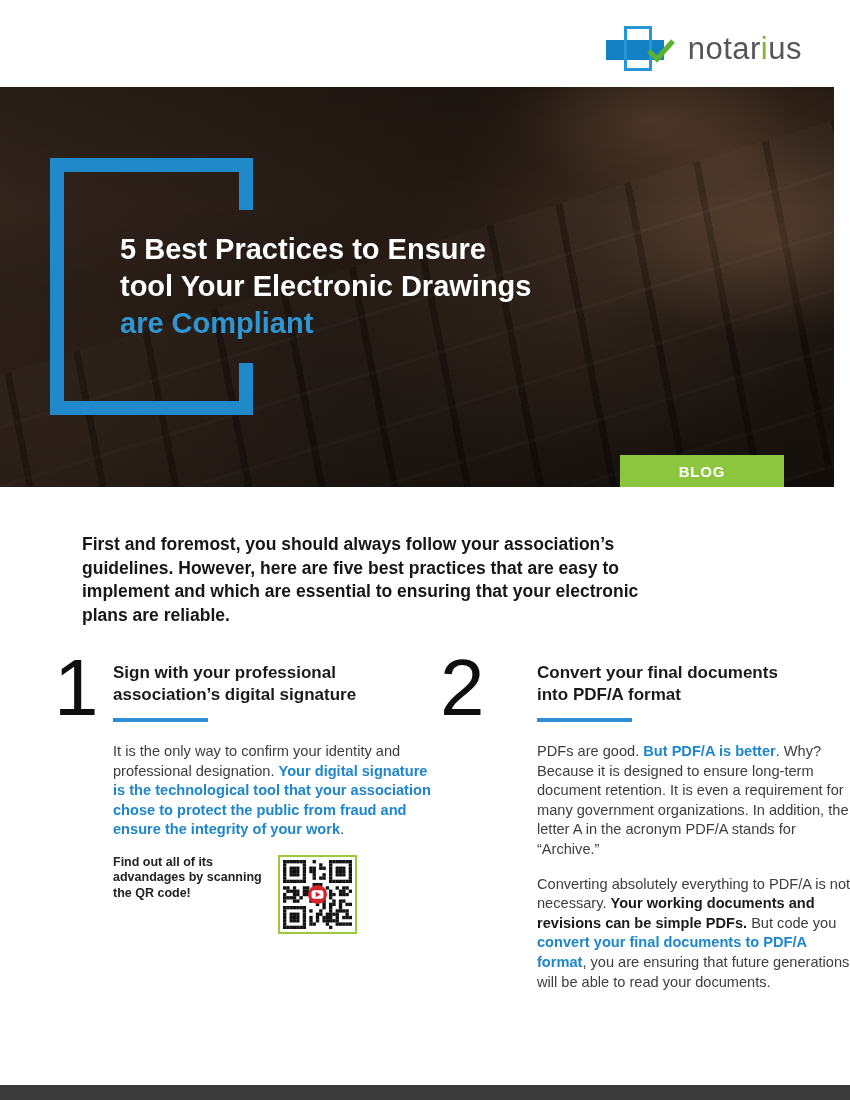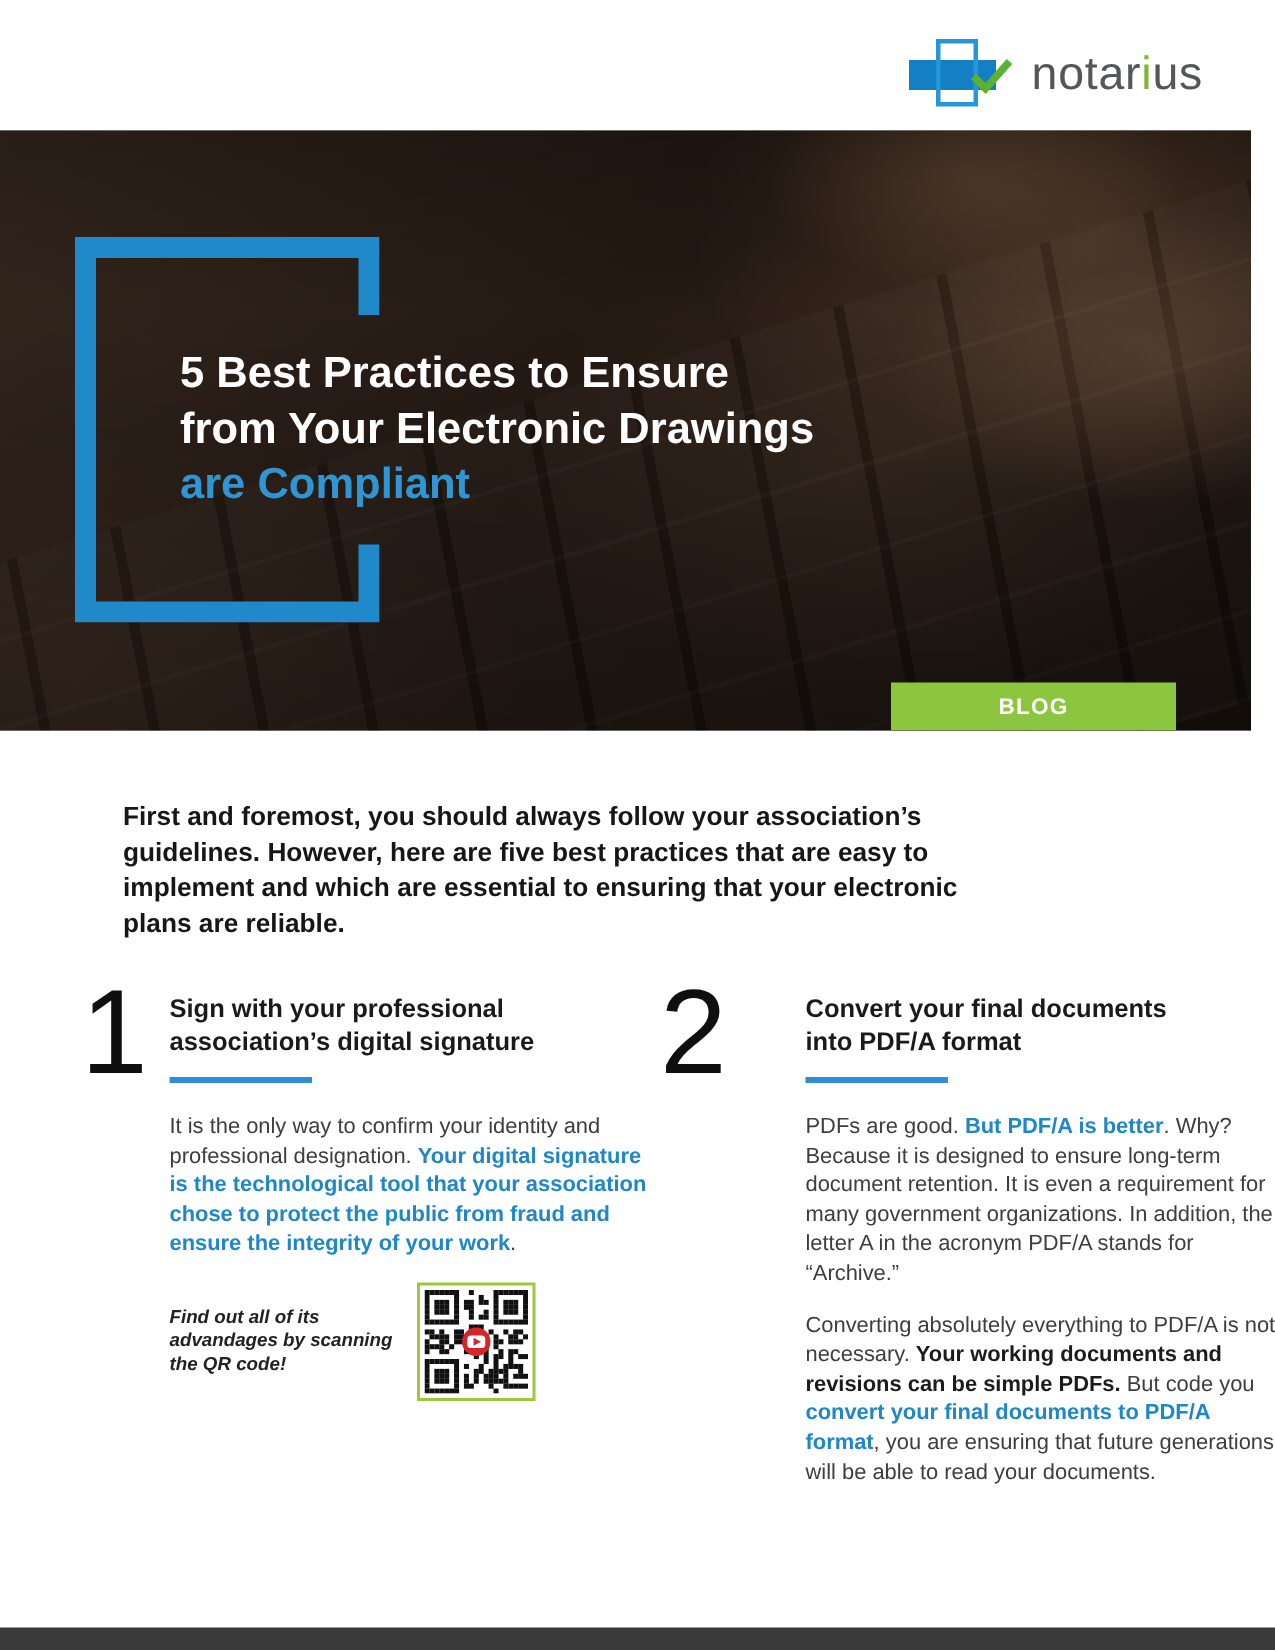--- a/index.html
+++ b/index.html
@@ -39,21 +39,21 @@
     background:
       radial-gradient(ellipse 260px 140px at 93% 38%, rgba(190,140,105,.20), transparent 70%),
       radial-gradient(ellipse 200px 110px at 78% 8%, rgba(200,150,110,.16), transparent 70%),
       linear-gradient(180deg, rgba(0,0,0,.25) 0%, rgba(0,0,0,.05) 30%, rgba(0,0,0,.35) 100%);
   }
   .bracket { position:absolute; left:50px; top:71px; }
   .hero-title { position:absolute; left:120px; top:144px; font-size:29px; font-weight:700; line-height:37px; }
   .hero-title .line { display:block; }
   .hero-title .white { color:#ffffff; }
   .hero-title .blue { color:#2f96d3; }
-  .blog-badge { position:absolute; right:50px; bottom:0; width:190px; height:32px;
+  .blog-badge { position:absolute; right:50px; bottom:0; width:164px; height:32px;
     background:#8cc63f; color:#fff; font-weight:700; font-size:15px; letter-spacing:.8px;
     display:flex; align-items:center; justify-content:center; }
 
   
   .intro { position:absolute; left:50px; top:533px; width:600px;
     font-size:17.5px; font-weight:700; line-height:23.5px; color:#161616;margin-left:32px; }
 
   
   .big-num { position:absolute; top:648px; font-size:80px; line-height:80px; font-weight:400; color:#0f0f0f; }
   .num1 { left:54px; }
@@ -62,21 +62,21 @@
   .col-left { left:113px; width:318px; }
   .col-right { left:537px; width:316px; }
   .col h2 { font-size:17px; line-height:21.5px; font-weight:700; color:#1a1a1a; max-width:262px; }
   .rule { width:95px; height:4px; background:#2e8fd6; margin:13px 0 20px; }
   .col p { font-size:14.6px; line-height:19.6px; color:#3d3d3d; margin-bottom:15px; }
   .col p strong { color:#1b1b1b; }
   .link { color:#1f86c9; font-weight:700; cursor:pointer; }
 
   
   .qr-row { display:flex; align-items:flex-start; gap:13px; margin-top:9px; }
-  .qr-note { font-size:12.5px !important; font-weight:700; line-height:15.5px !important; color:#222 !important; width:152px; margin-top:16px;font-style:italic; }
+  .qr-note { font-size:12.5px !important; font-weight:700; line-height:15.5px !important; color:#222 !important; width:152px; margin-top:0; }
   .qr { width:79px; height:79px; border:2px solid #9bc83c; background:#fff; padding:3px; }
 
   
   .footer { position:absolute; left:0; right:0; bottom:0; height:15px; background:#3a3a3a; }
 </style>
 </head>
 <body>
 
 <div class="page">
 
@@ -93,21 +93,21 @@
     </div>
   </header>
 
   <section class="hero">
     <div class="hero-photo"></div>
     <svg class="bracket" width="203" height="257" viewBox="0 0 203 257">
       <path d="M196,52 L196,7 L7,7 L7,250 L196,250 L196,205" fill="none" stroke="#2089ca" stroke-width="14"></path>
     </svg>
     <h1 class="hero-title">
       <span class="line white">5 Best Practices to Ensure</span>
-      <span class="line white">from Your Electronic Drawings</span>
+      <span class="line white">tool Your Electronic Drawings</span>
       <span class="line blue">are Compliant</span>
     </h1>
     <div class="blog-badge">BLOG</div>
   </section>
 
   <p class="intro">First and foremost, you should always follow your association’s guidelines. However, here are five best practices that are easy to implement and which are essential to ensuring that your electronic plans are reliable.</p>
 
   <div class="big-num num1">1</div>
   <div class="col col-left">
     <h2>Sign with your professional association’s digital signature</h2>

